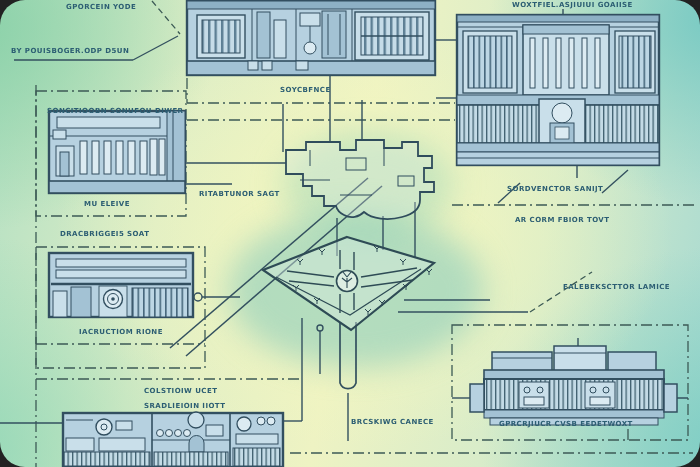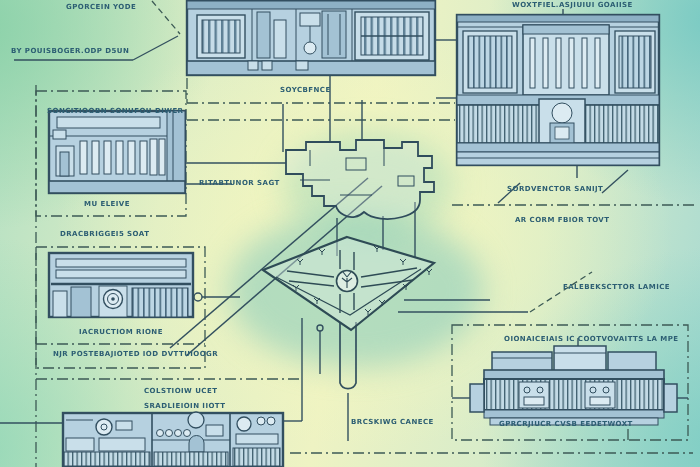--- a/index.html
+++ b/index.html
@@ -6,20 +6,21 @@
   .canvas{
     position:relative;width:700px;height:467px;overflow:hidden;
     font-family:"DejaVu Sans",sans-serif;
     background:
       radial-gradient(ellipse 430px 300px at 52% 50%, rgba(245,247,190,0.95), rgba(245,247,190,0) 72%),
       radial-gradient(ellipse 320px 270px at -3% 6%, rgba(130,206,163,0.8), rgba(130,206,163,0) 75%),
       radial-gradient(ellipse 300px 250px at 102% 4%, rgba(110,198,193,0.85), rgba(110,198,193,0) 75%),
       radial-gradient(ellipse 320px 270px at 103% 96%, rgba(118,203,193,0.8), rgba(118,203,193,0) 75%),
       radial-gradient(ellipse 320px 290px at -4% 97%, rgba(136,212,180,0.75), rgba(136,212,180,0) 75%),
       linear-gradient(100deg,#b4e0c3 0%,#dcedc6 25%,#eef3c3 50%,#d5ebca 75%,#a8dad1 100%);
+    border-radius: 25px;
   }
   .cloud{position:absolute;border-radius:50%;filter:blur(15px);pointer-events:none;}
   #cloud-diamond{left:228px;top:212px;width:256px;height:156px;background:rgba(130,200,187,0.55);}
   #cloud-blob{left:282px;top:130px;width:172px;height:110px;background:rgba(152,212,186,0.45);}
   svg.linework{position:absolute;left:0;top:0;}
   .lbl{
     position:absolute;font-size:7px;font-weight:700;letter-spacing:0.45px;
     color:#2c5e73;white-space:nowrap;text-transform:uppercase;
   }
 </style>
@@ -288,28 +289,26 @@
       <rect x="490" y="418" width="168" height="7" fill="#b6d1e0"></rect>
       <rect x="470" y="384" width="14" height="28" fill="#b6d1e0" stroke-width="1.5"></rect>
       <rect x="664" y="384" width="13" height="28" fill="#b6d1e0" stroke-width="1.5"></rect>
     </g>
   </svg>
 
   <div class="lbl" style="left:66px;top:3px">GPORCEIN YODE</div>
   <div class="lbl" style="left:11px;top:47px">BY POUISBOGER.ODP D5UN</div>
   <div class="lbl" style="left:47px;top:107px">SONCITIOOBN SONUFOU DIWER</div>
   <div class="lbl" style="left:84px;top:200px">MU ELEIVE</div>
-  <div class="lbl" style="left:199px;top:179px">RITABTUNOR SAGT</div>
+  <div class="lbl" style="left:199px;top:190px">RITABTUNOR SAGT</div>
   <div class="lbl" style="left:60px;top:230px">DRACBRIGGEI5 SOAT</div>
   <div class="lbl" style="left:79px;top:328px">IACRUCTIOM RIONE</div>
-  <div class="lbl" style="left:53px;top:350px">NJR POSTEBAJIOTED IOD DVTTUIOOGR</div>
   <div class="lbl" style="left:144px;top:387px">COLSTIOIW UCET</div>
   <div class="lbl" style="left:144px;top:402px">SRADLIEIOIN IIOTT</div>
   <div class="lbl" style="left:280px;top:86px">SOYCBFNCE</div>
   <div class="lbl" style="left:512px;top:1px">WOXTFIEL.ASJIUIUI GOAIISE</div>
   <div class="lbl" style="left:507px;top:185px">SORDVENCTOR SANIJT</div>
   <div class="lbl" style="left:515px;top:216px">AR CORM FBIOR TOVT</div>
   <div class="lbl" style="left:563px;top:283px">EALEBEKSCTTOR LAMICE</div>
-  <div class="lbl" style="left:504px;top:335px">OIONAICEIAIS IC COOTVOVAITTS LA MPE</div>
   <div class="lbl" style="left:499px;top:420px">GPRCRJIUCR CVSB EEDETWOXT</div>
   <div class="lbl" style="left:351px;top:418px">BRCSKIWG CANECE</div>
 
 </div>
 
 </body></html>

